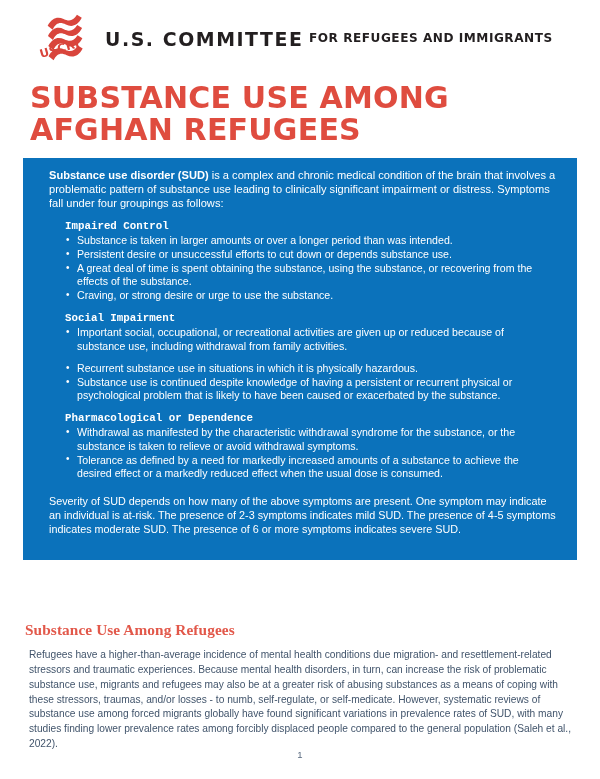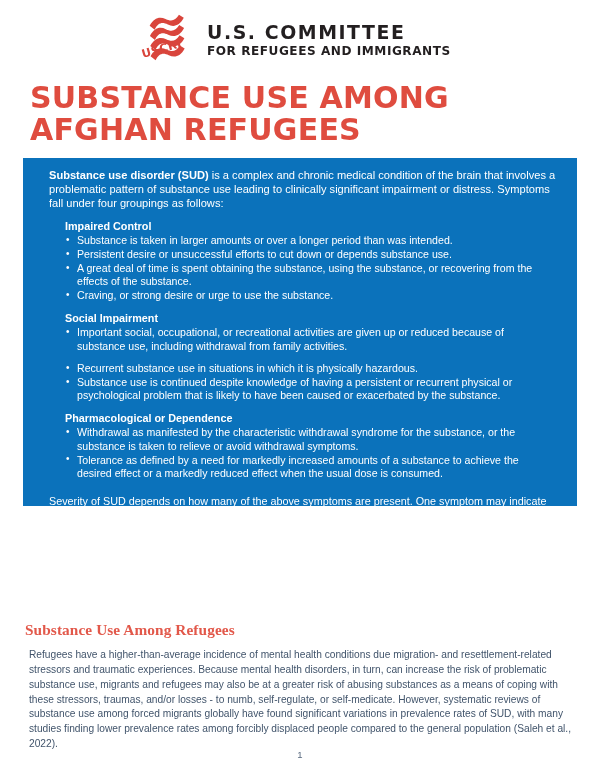--- a/index.html
+++ b/index.html
@@ -31,21 +31,21 @@
   }
   .logo-mark {
     position: relative;
     width: 66px;
     height: 54px;
     flex: 0 0 66px;
   }
   .logo-mark svg { display: block; }
   .logo-words {
     display: flex;
-    flex-direction: column;
+    flex-direction: row;
     justify-content: center;
     margin-left: 2px;
     padding-top: 4px;
   }
   .logo-line1 {
     font-family: "DejaVu Sans", sans-serif;
     font-weight: 700;
     font-size: 19.5px;
     letter-spacing: 1.6px;
     color: #231f20;
@@ -80,41 +80,42 @@
     padding: 0 30px;
   }
   .doc-title .t-line { display: block; }
 
   
   .blue-panel {
     position: absolute;
     left: 23px;
     top: 158px;
     width: 554px;
-    height: 348px;
+    height: 402px;
     background: #0b72bb;
     color: #ffffff;
     box-sizing: border-box;
     padding: 10px 14px 8px 14px;
     font-size: 10.6px;
     line-height: 1.265;
   }
   .panel-intro {
     margin: 0 0 0 0;
     padding: 0 2px 0 12px;
     font-size: 11.1px;
     line-height: 1.28;
   }
   .panel-intro b { font-weight: 700; }
 
   .group { margin-top: 9px; padding-left: 28px; }
   .group-title {
     font-weight: 700;
     font-size: 10.8px;
     margin-bottom: 1px;
+    font-family: Liberation Mono, monospace;
   }
   ul.bullets {
     list-style: none;
     margin: 0;
     padding: 0;
   }
   ul.bullets li {
     position: relative;
     padding-left: 12px;
     margin: 0 0 0.5px 0;
@@ -129,21 +130,20 @@
     top: -0.5px;
     font-size: 10px;
     color: #ffffff;
   }
 
   .panel-footer {
     margin-top: 13px;
     padding: 0 4px 0 12px;
     font-size: 10.8px;
     line-height: 1.30;
-    text-decoration: underline;
   }
 
   
   .section-heading {
     position: absolute;
     left: 25px;
     top: 608px;
     color: #e2584a;
     font-family: Liberation Serif, serif;
     font-weight: 700;

